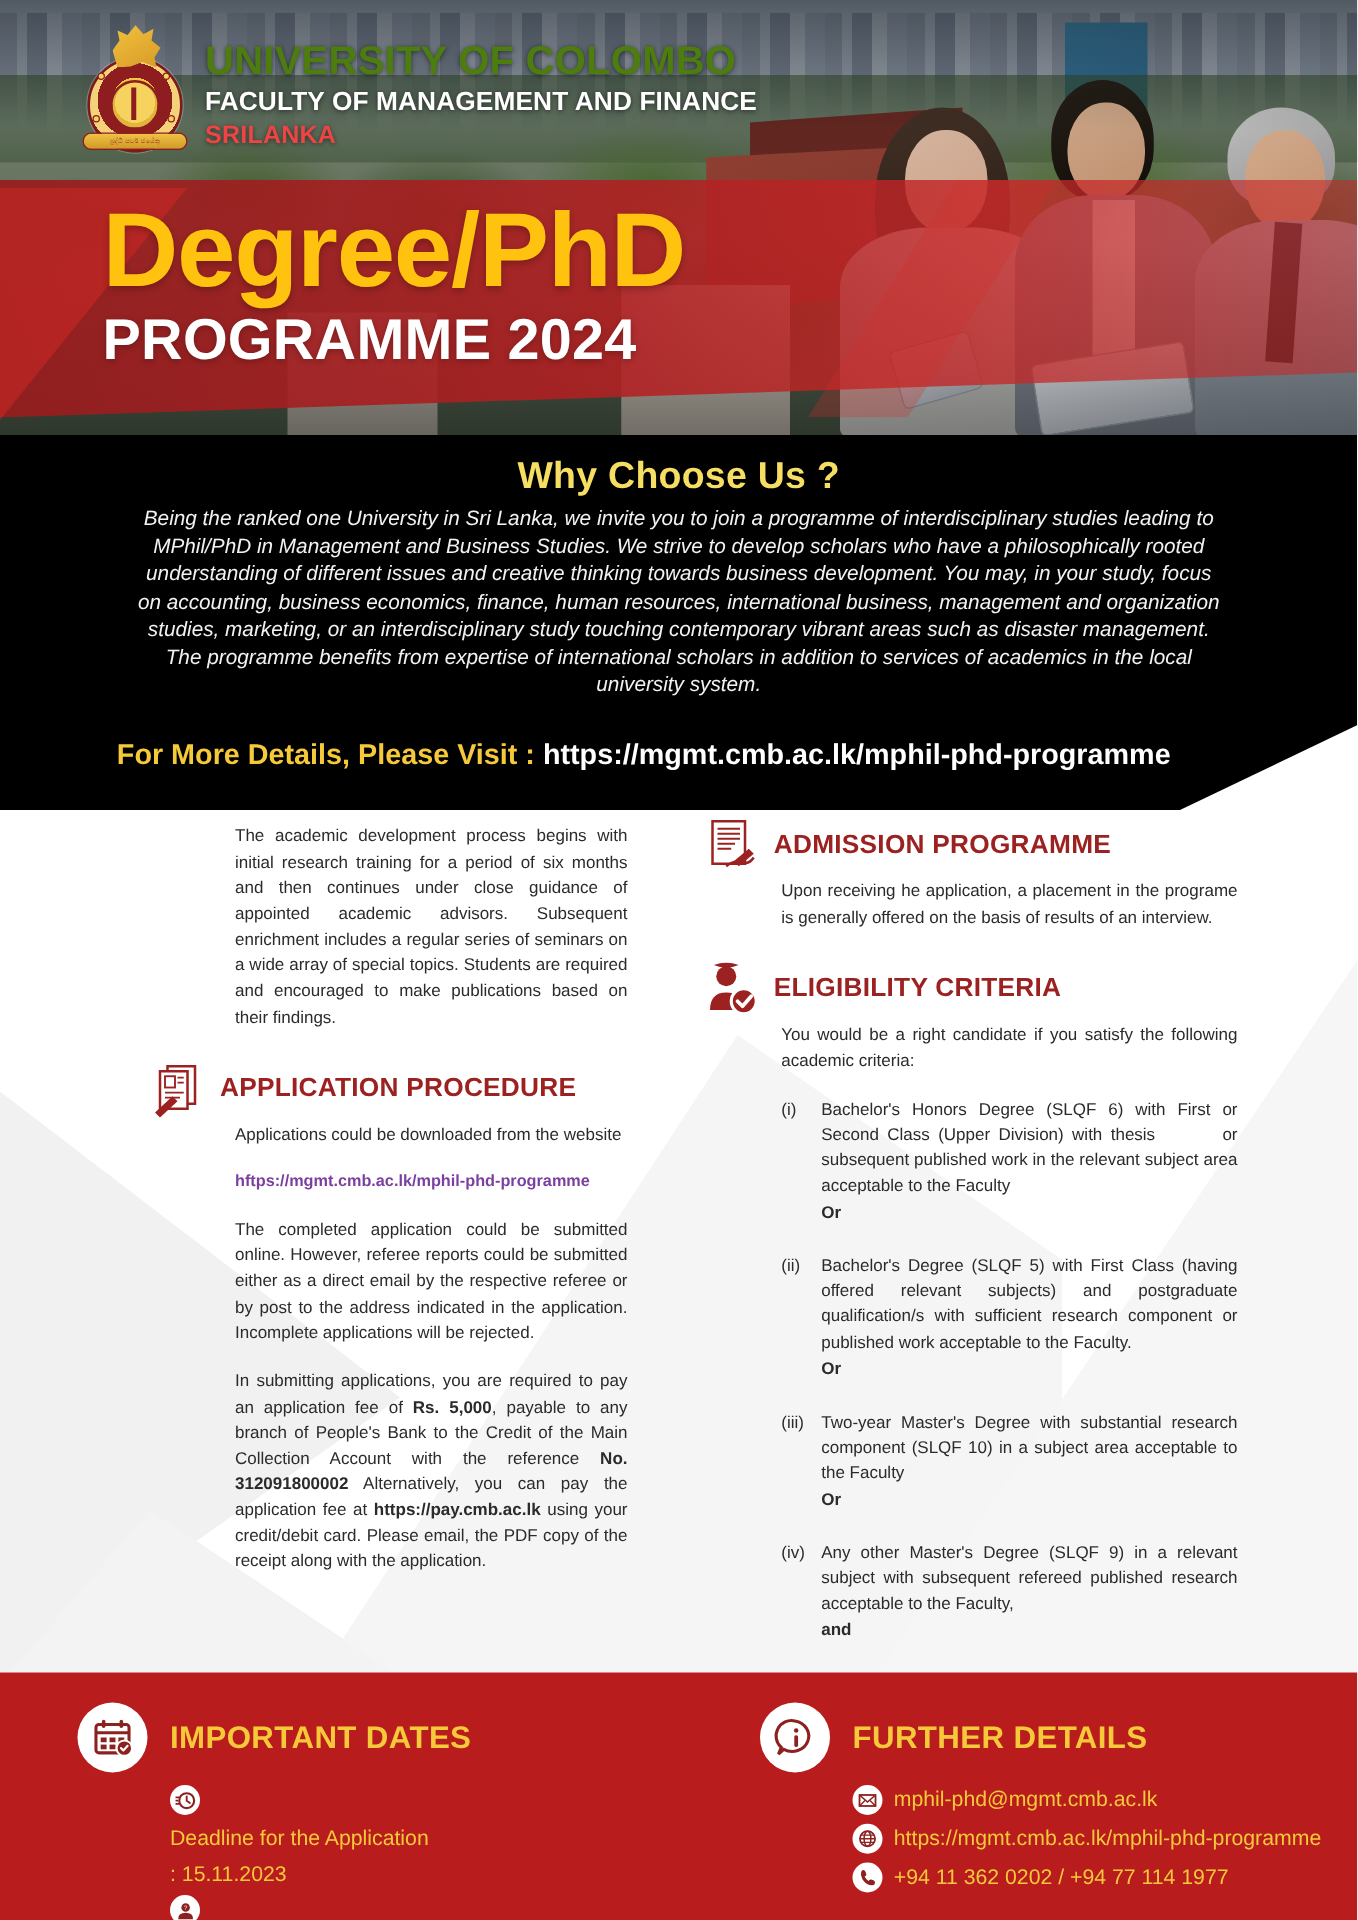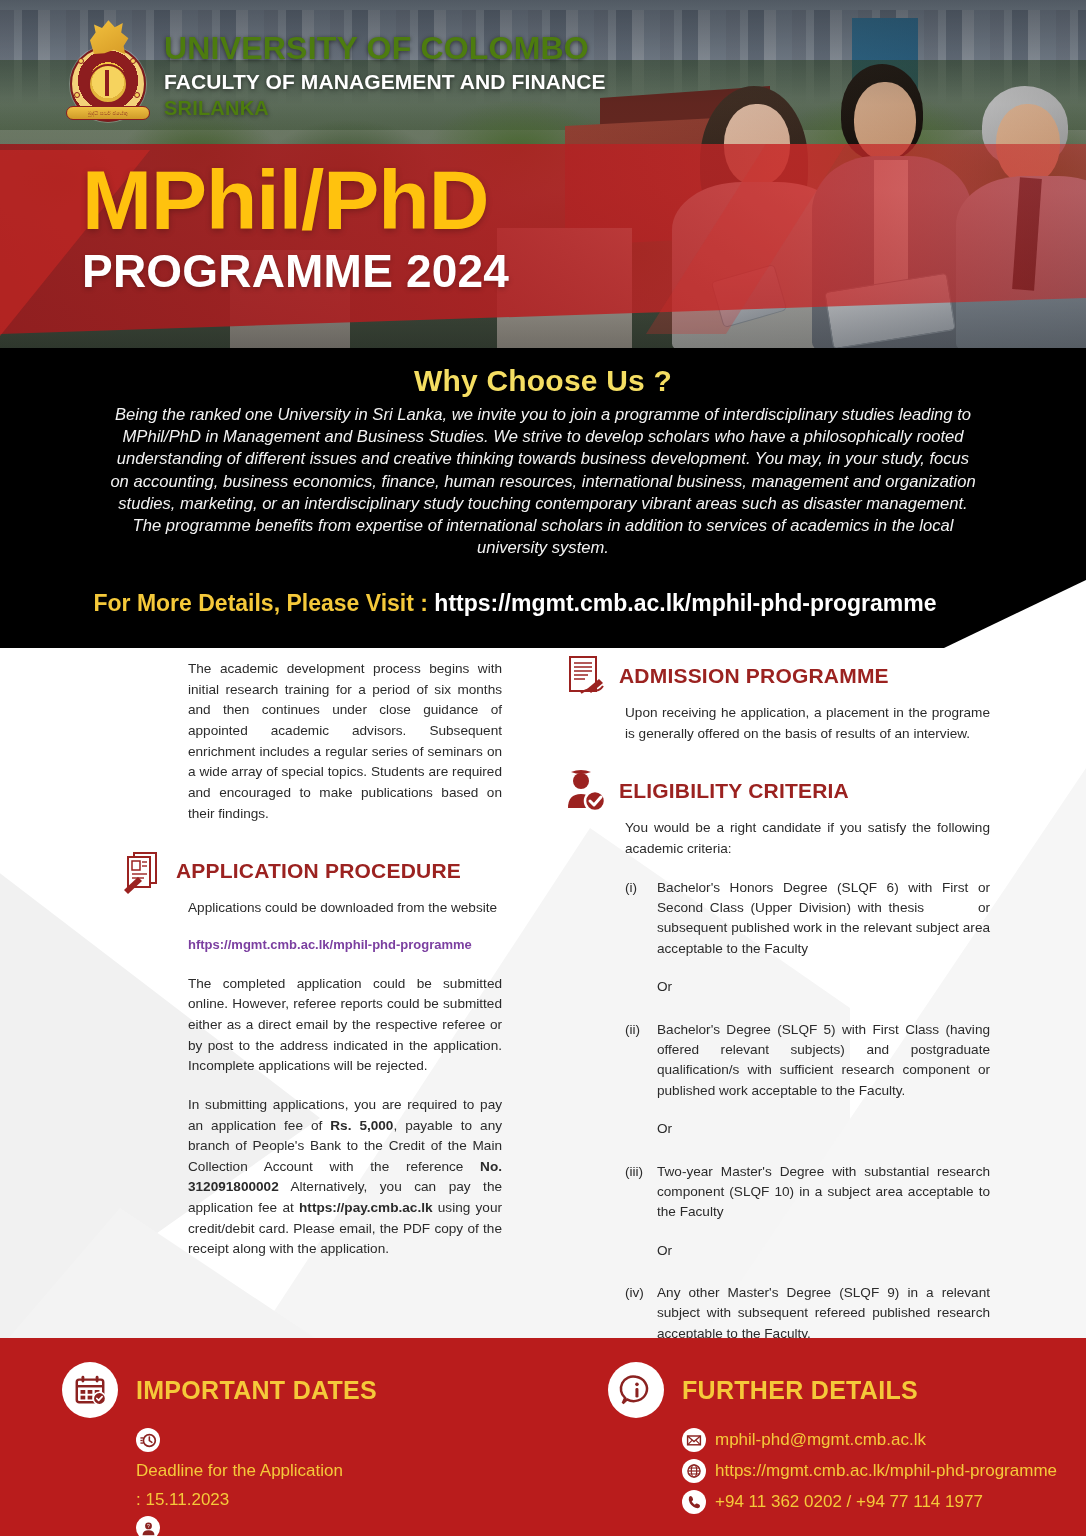--- a/index.html
+++ b/index.html
@@ -119,21 +119,21 @@
   .hdr-text { position:absolute; left:164px; top:30px; }
   .hdr-t1 {
     font-size:32px; font-weight:bold; color:#4d7c0f; letter-spacing:.2px;
     text-shadow:0 1px 4px rgba(0,0,0,.55);
   }
   .hdr-t2 {
     font-size:21px; font-weight:bold; color:#ffffff; margin-top:3px; letter-spacing:.1px;
     text-shadow:0 1px 4px rgba(0,0,0,.55);
   }
   .hdr-t3 {
-    font-size:20px; font-weight:bold; color:#4d7c0f; margin-top:3px; letter-spacing:.2px;
+    font-size:20px; font-weight:bold; color:#ef4444; margin-top:3px; letter-spacing:.2px;
     text-shadow:0 1px 4px rgba(0,0,0,.55);
   }
 
   
   .banner {
     position:absolute; left:0; top:144px; width:1086px; height:190px;
     background:linear-gradient(100deg, rgba(150,28,30,.92) 0%, rgba(176,32,34,.90) 45%, rgba(196,40,40,.80) 72%, rgba(196,40,40,.55) 100%);
     clip-path:polygon(0 0, 1086px 0, 1086px 154px, 0 190px);
   }
   .banner-tri {
@@ -207,21 +207,21 @@
   .sec-gap { height:26px; }
 
   .link-purple { color:#7B3FA0; font-weight:bold; font-size:13px; }
   .b { font-weight:bold; }
 
   
   .elig-list { margin-left:60px; margin-top:18px; }
   .elig-item { display:flex; gap:8px; margin-bottom:22px; font-size:13.6px; line-height:1.5; color:#2b2b2b; }
   .elig-num { flex:0 0 24px; text-align:left; }
   .elig-txt { flex:1; text-align:justify; }
-  .or-word { font-weight:normal; display:block; margin-top:18px; }
+  .or-word { font-weight:bold; display:block; margin-top:1px; }
 
   
   .footer {
     position:absolute; left:0; top:1338px; width:1086px; height:244px;
     background:#b91c1c;
   }
   .foot-col { position:absolute; top:24px; }
   .foot-left { left:62px; width:500px; }
   .foot-right { left:608px; width:500px; }
   .foot-head { display:flex; align-items:center; gap:18px; }
@@ -294,21 +294,21 @@
 
   <div class="hdr-text">
     <div class="hdr-t1">UNIVERSITY OF COLOMBO</div>
     <div class="hdr-t2">FACULTY OF MANAGEMENT AND FINANCE</div>
     <div class="hdr-t3">SRILANKA</div>
   </div>
 
   <div class="banner"></div>
   <div class="banner-tri"></div>
   <div class="banner-tri2"></div>
-  <div class="t-mphil">MPhil/PhD</div>
+  <div class="t-mphil">Degree/PhD</div>
   <div class="t-prog">PROGRAMME 2024</div>
 
   <div class="black"></div>
   <div class="why-title">Why Choose Us ?</div>
   <div class="why-body">Being the ranked one University in Sri Lanka, we invite you to join a programme of interdisciplinary studies leading to MPhil/PhD in Management and Business Studies. We strive to develop scholars who have a philosophically rooted understanding of different issues and creative thinking towards business development. You may, in your study, focus on accounting, business economics, finance, human resources, international business, management and organization studies, marketing, or an interdisciplinary study touching contemporary vibrant areas such as disaster management. The programme benefits from expertise of international scholars in addition to services of academics in the local university system.</div>
   <div class="visit-line">
     <span class="visit-label">For More Details, Please Visit : </span><span class="visit-url">https://mgmt.cmb.ac.lk/mphil-phd-programme</span>
   </div>
 
   <div class="body-area">

